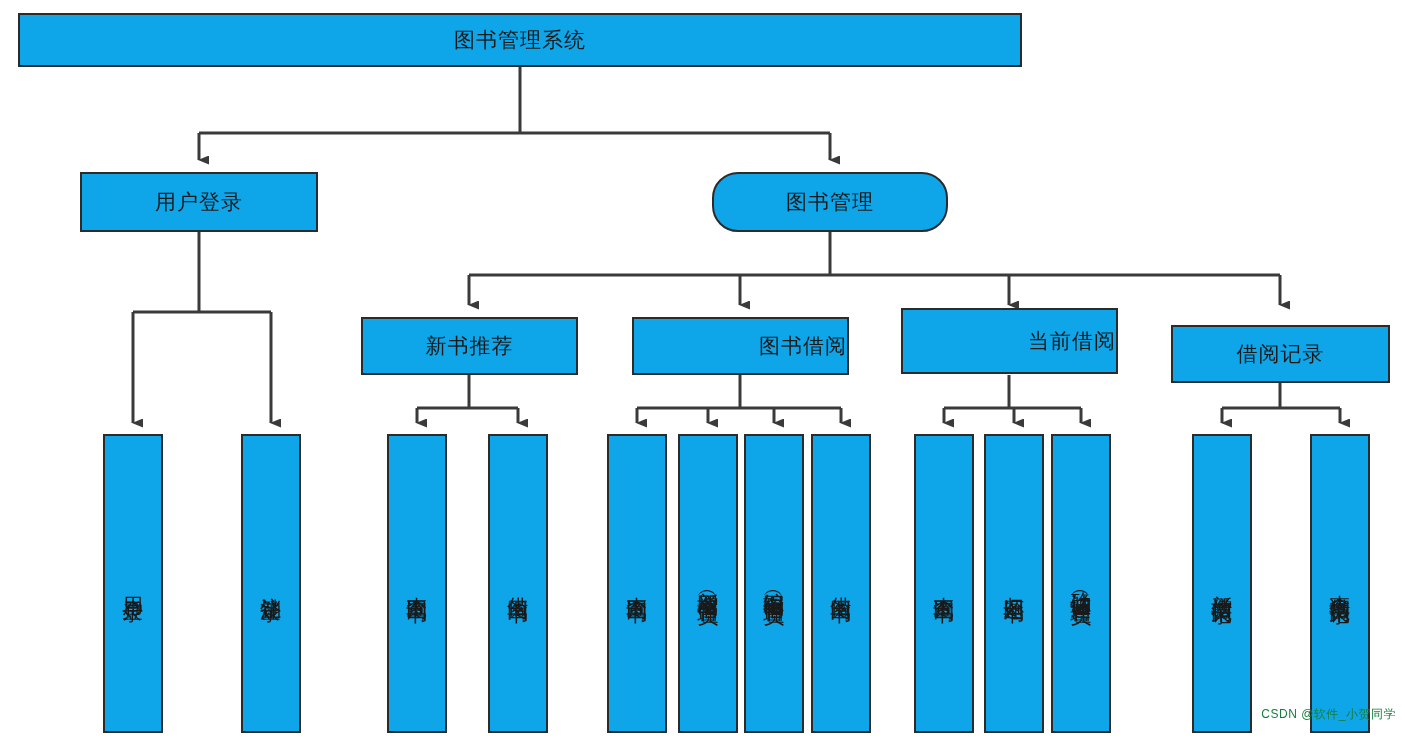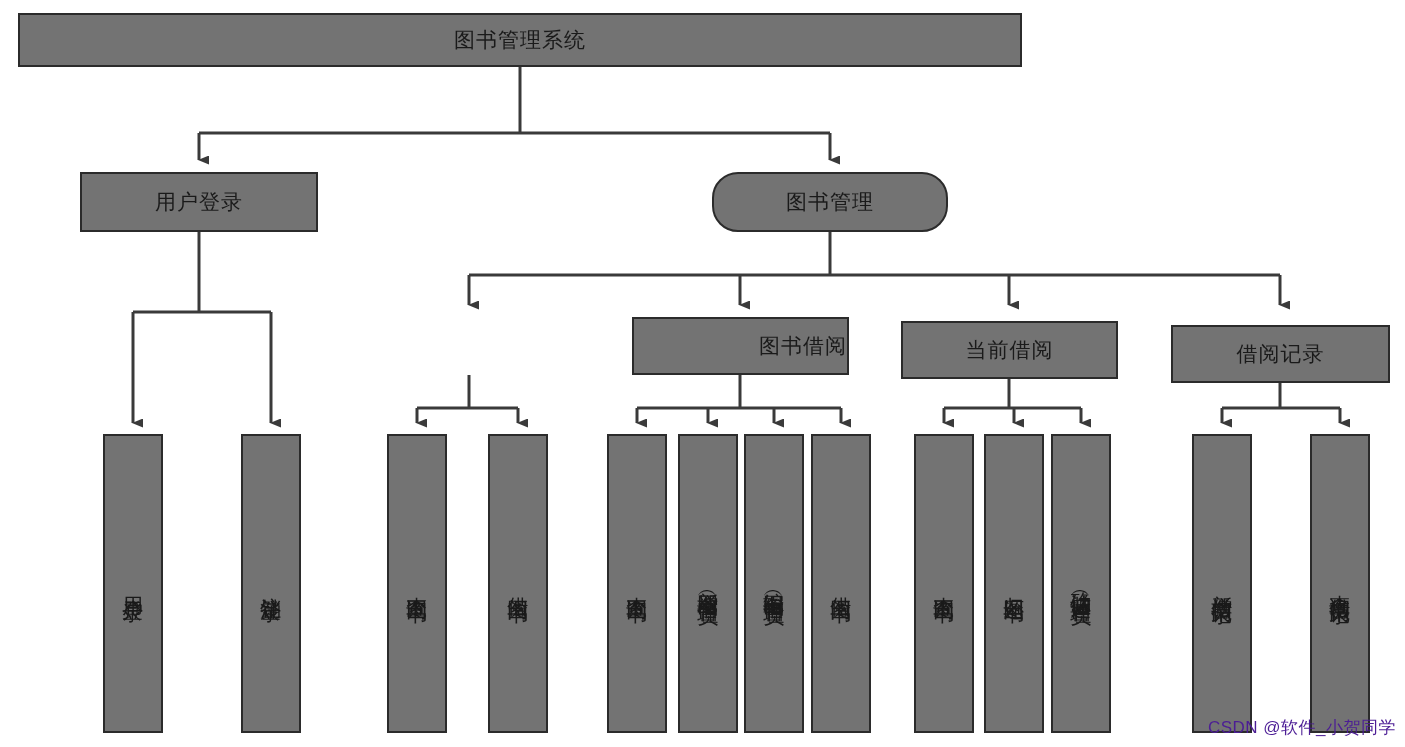--- a/index.html
+++ b/index.html
@@ -22,21 +22,21 @@
     position: absolute;
     left: 0;
     top: 0;
     width: 1405px;
     height: 747px;
   }
   .node {
     position: absolute;
     box-sizing: border-box;
     border: 2px solid #2b2b2b;
-    background: #737373;
+    background: #0ea5e9;
     display: flex;
     align-items: center;
     justify-content: center;
     color: #1a1a1a;
     z-index: 2;
   }
   .node-h {
     font-size: 21px;
     letter-spacing: 1px;
     line-height: 1.1;
@@ -56,23 +56,23 @@
   .node-label {
     display: block;
   }
   .node-v .node-label {
     writing-mode: vertical-rl;
     text-orientation: upright;
   }
   #watermark {
     position: absolute;
     right: 9px;
-    bottom: 8px;
-    font-size: 17px;
-    color: #4c1d95;
+    bottom: 24px;
+    font-size: 12px;
+    color: #15803d;
     letter-spacing: 0.5px;
     z-index: 5;
     white-space: nowrap;
     pointer-events: none;
   }
 </style>
 </head>
 <body>
 
 <div id="diagram-root">
@@ -135,26 +135,29 @@
   </div>
 
   <div class="node node-h" style="left:80px; top:172px; width:238px; height:60px;">
     <span class="node-label">用户登录</span>
   </div>
 
   <div class="node node-h" style="left:712px; top:172px; width:236px; height:60px;border-radius:26px;">
     <span class="node-label">图书管理</span>
   </div>
 
+  <div class="node node-h" style="left:361px; top:317px; width:217px; height:58px;">
+    <span class="node-label">新书推荐</span>
+  </div>
 
   <div class="node node-h" style="left:632px; top:317px; width:217px; height:58px;justify-content:flex-end;">
     <span class="node-label">图书借阅</span>
   </div>
 
-  <div class="node node-h" style="left:901px; top:321px; width:217px; height:58px;">
+  <div class="node node-h" style="left:901px; top:308px; width:217px; height:66px;justify-content:flex-end;">
     <span class="node-label">当前借阅</span>
   </div>
 
   <div class="node node-h" style="left:1171px; top:317px; width:219px; height:58px;margin-top:8px;">
     <span class="node-label">借阅记录</span>
   </div>
 
   <div class="node node-v" style="left:103px; top:434px; width:60px; height:299px;">
     <span class="node-label">用户登录</span>
   </div>

